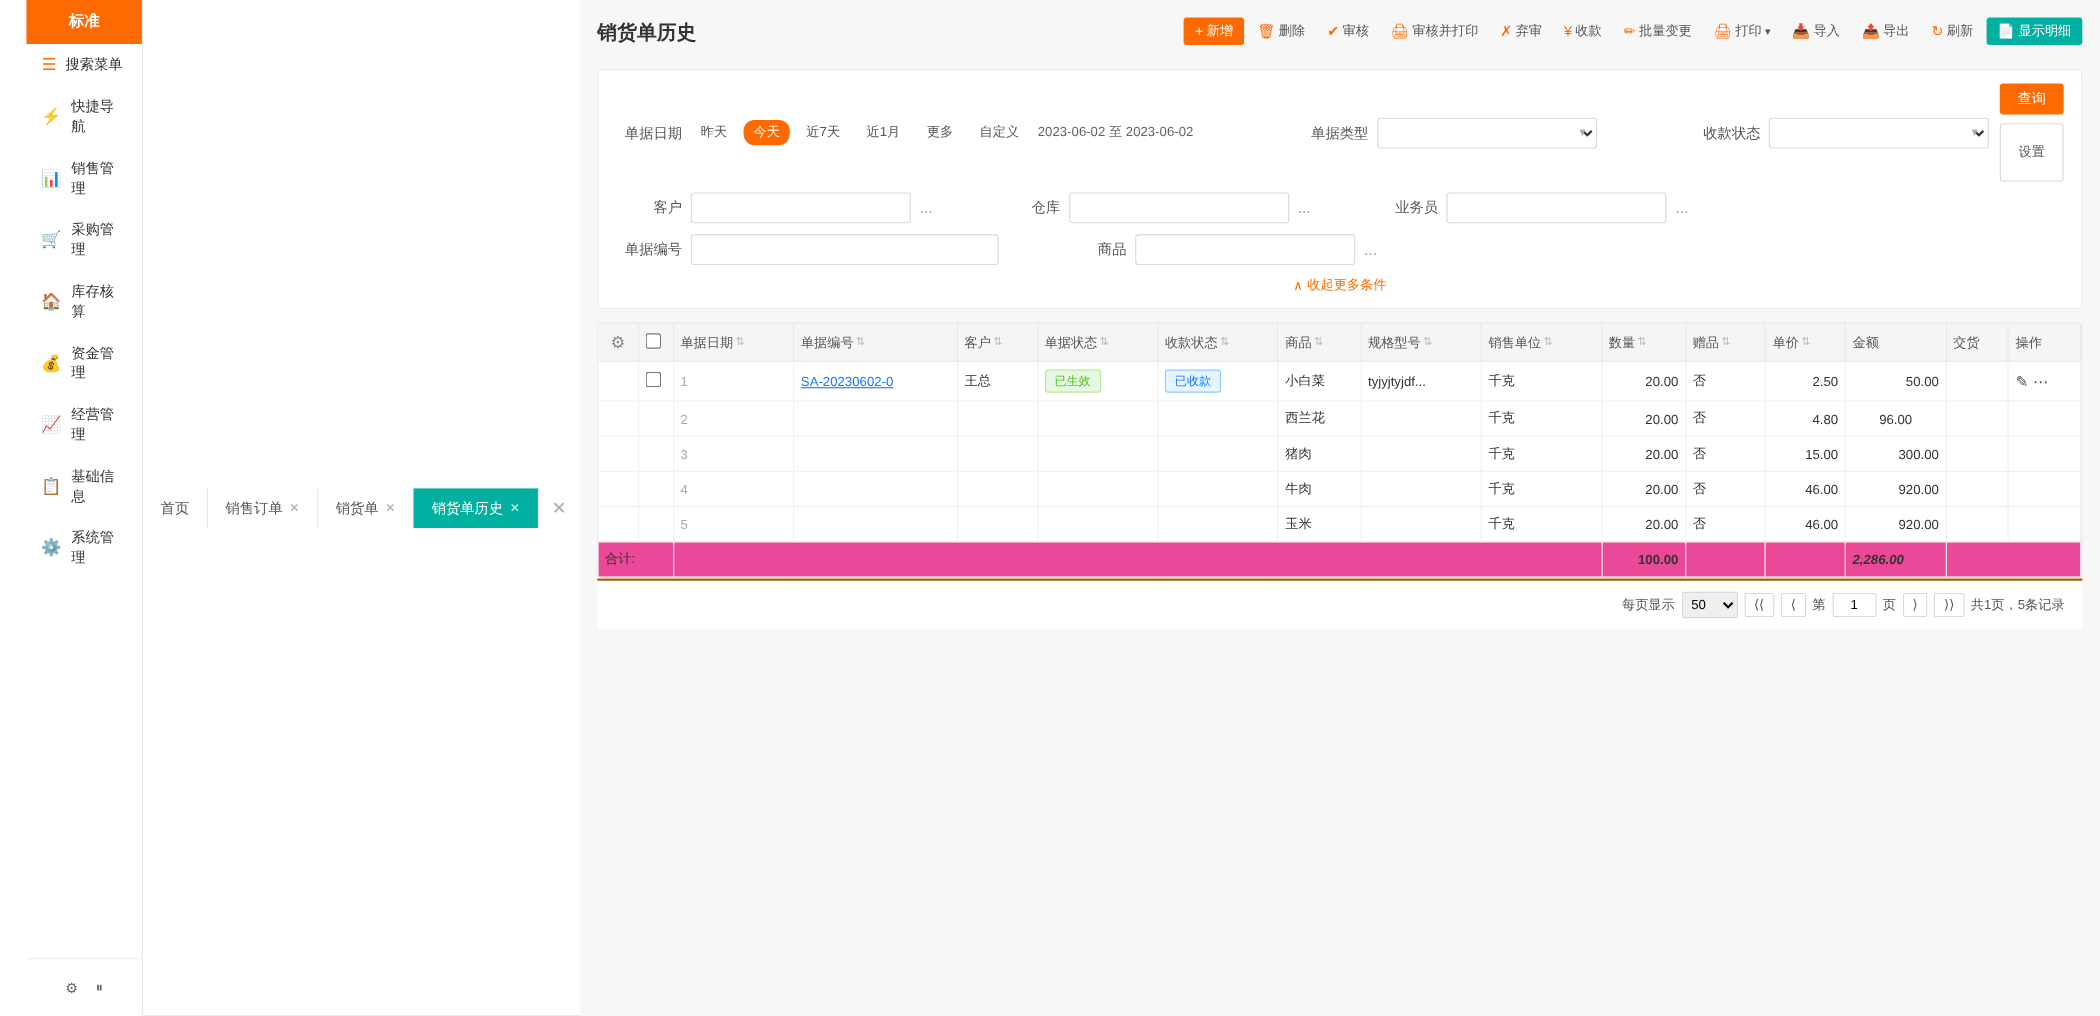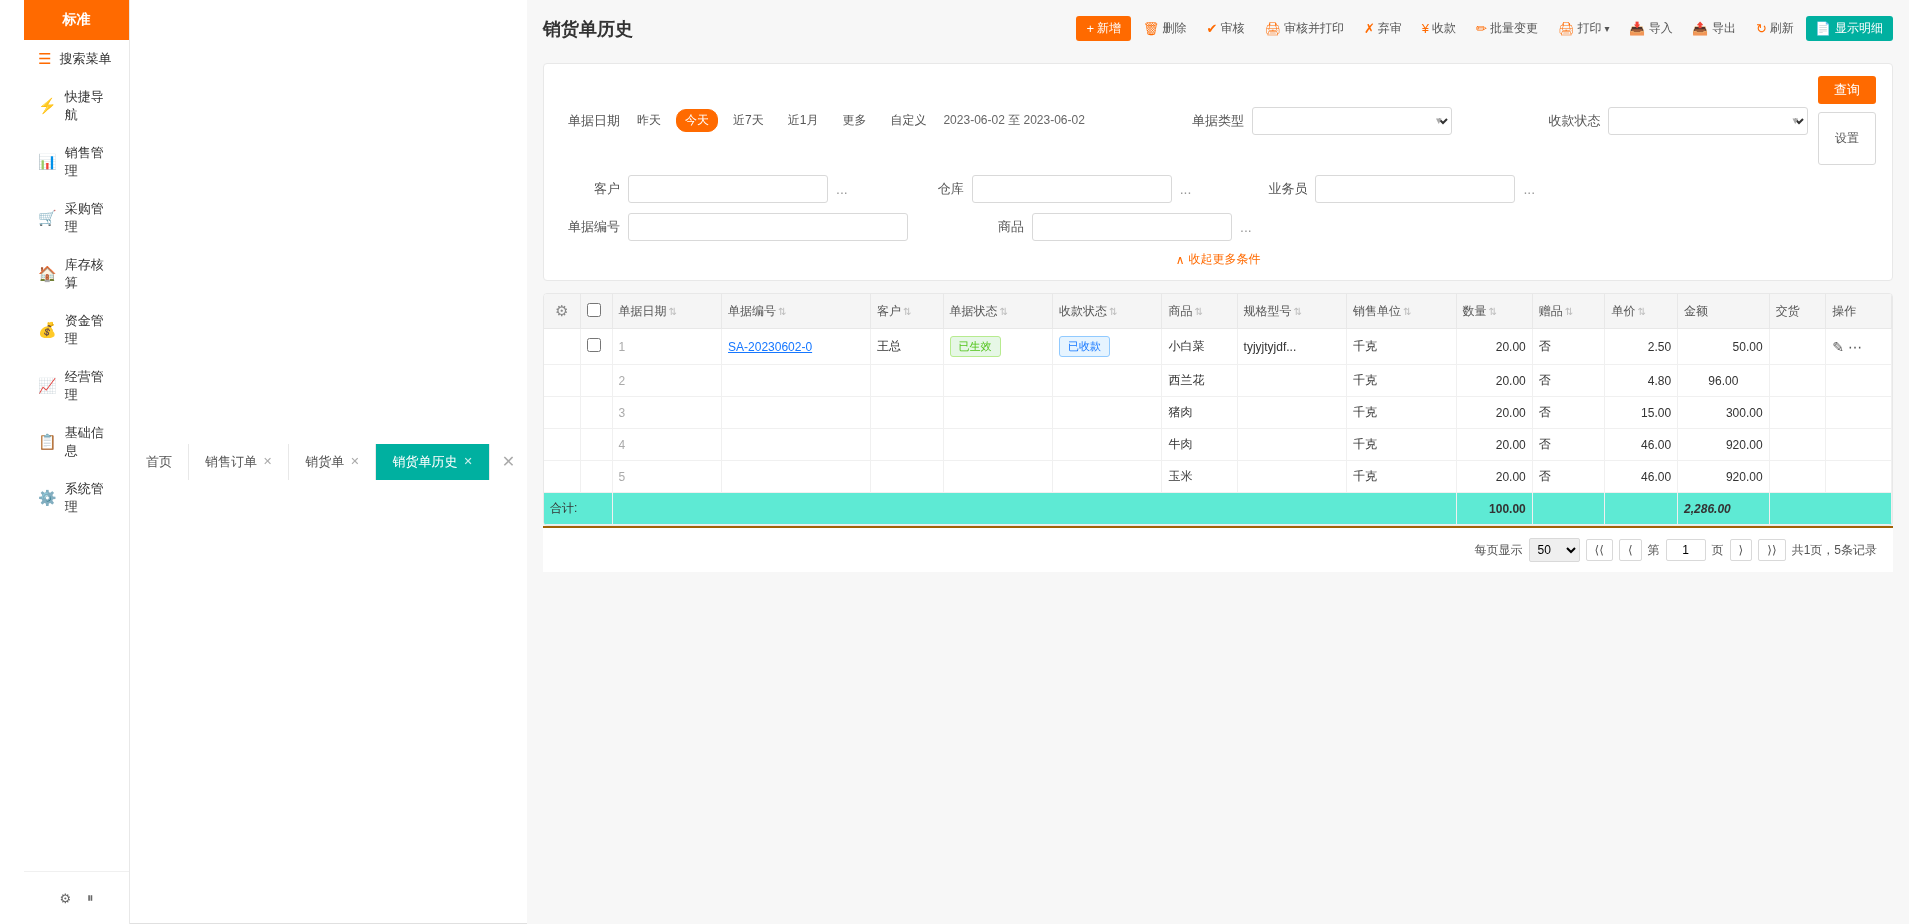--- a/index.html
+++ b/index.html
@@ -459,21 +459,21 @@
     <td>千克</td>
     <td style="text-align:right;">20.00</td>
     <td>否</td>
     <td style="text-align:right;">46.00</td>
     <td style="text-align:right;">920.00</td>
     <td></td>
     <td></td>
   </tr>
           </tbody>
         <tfoot>
-          <tr style="background:#5eead4;">
+          <tr style="background:#ec4899;">
             <td colspan="2">
               <span>合计:</span>
             </td>
             <td colspan="8"></td>
             <td style="font-weight:bold;text-align:right;">100.00</td>
             <td></td>
             <td></td>
             <td style="font-weight:bold;text-align:left;font-style:italic;">2,286.00</td>
             <td colspan="2"></td>
           </tr>

